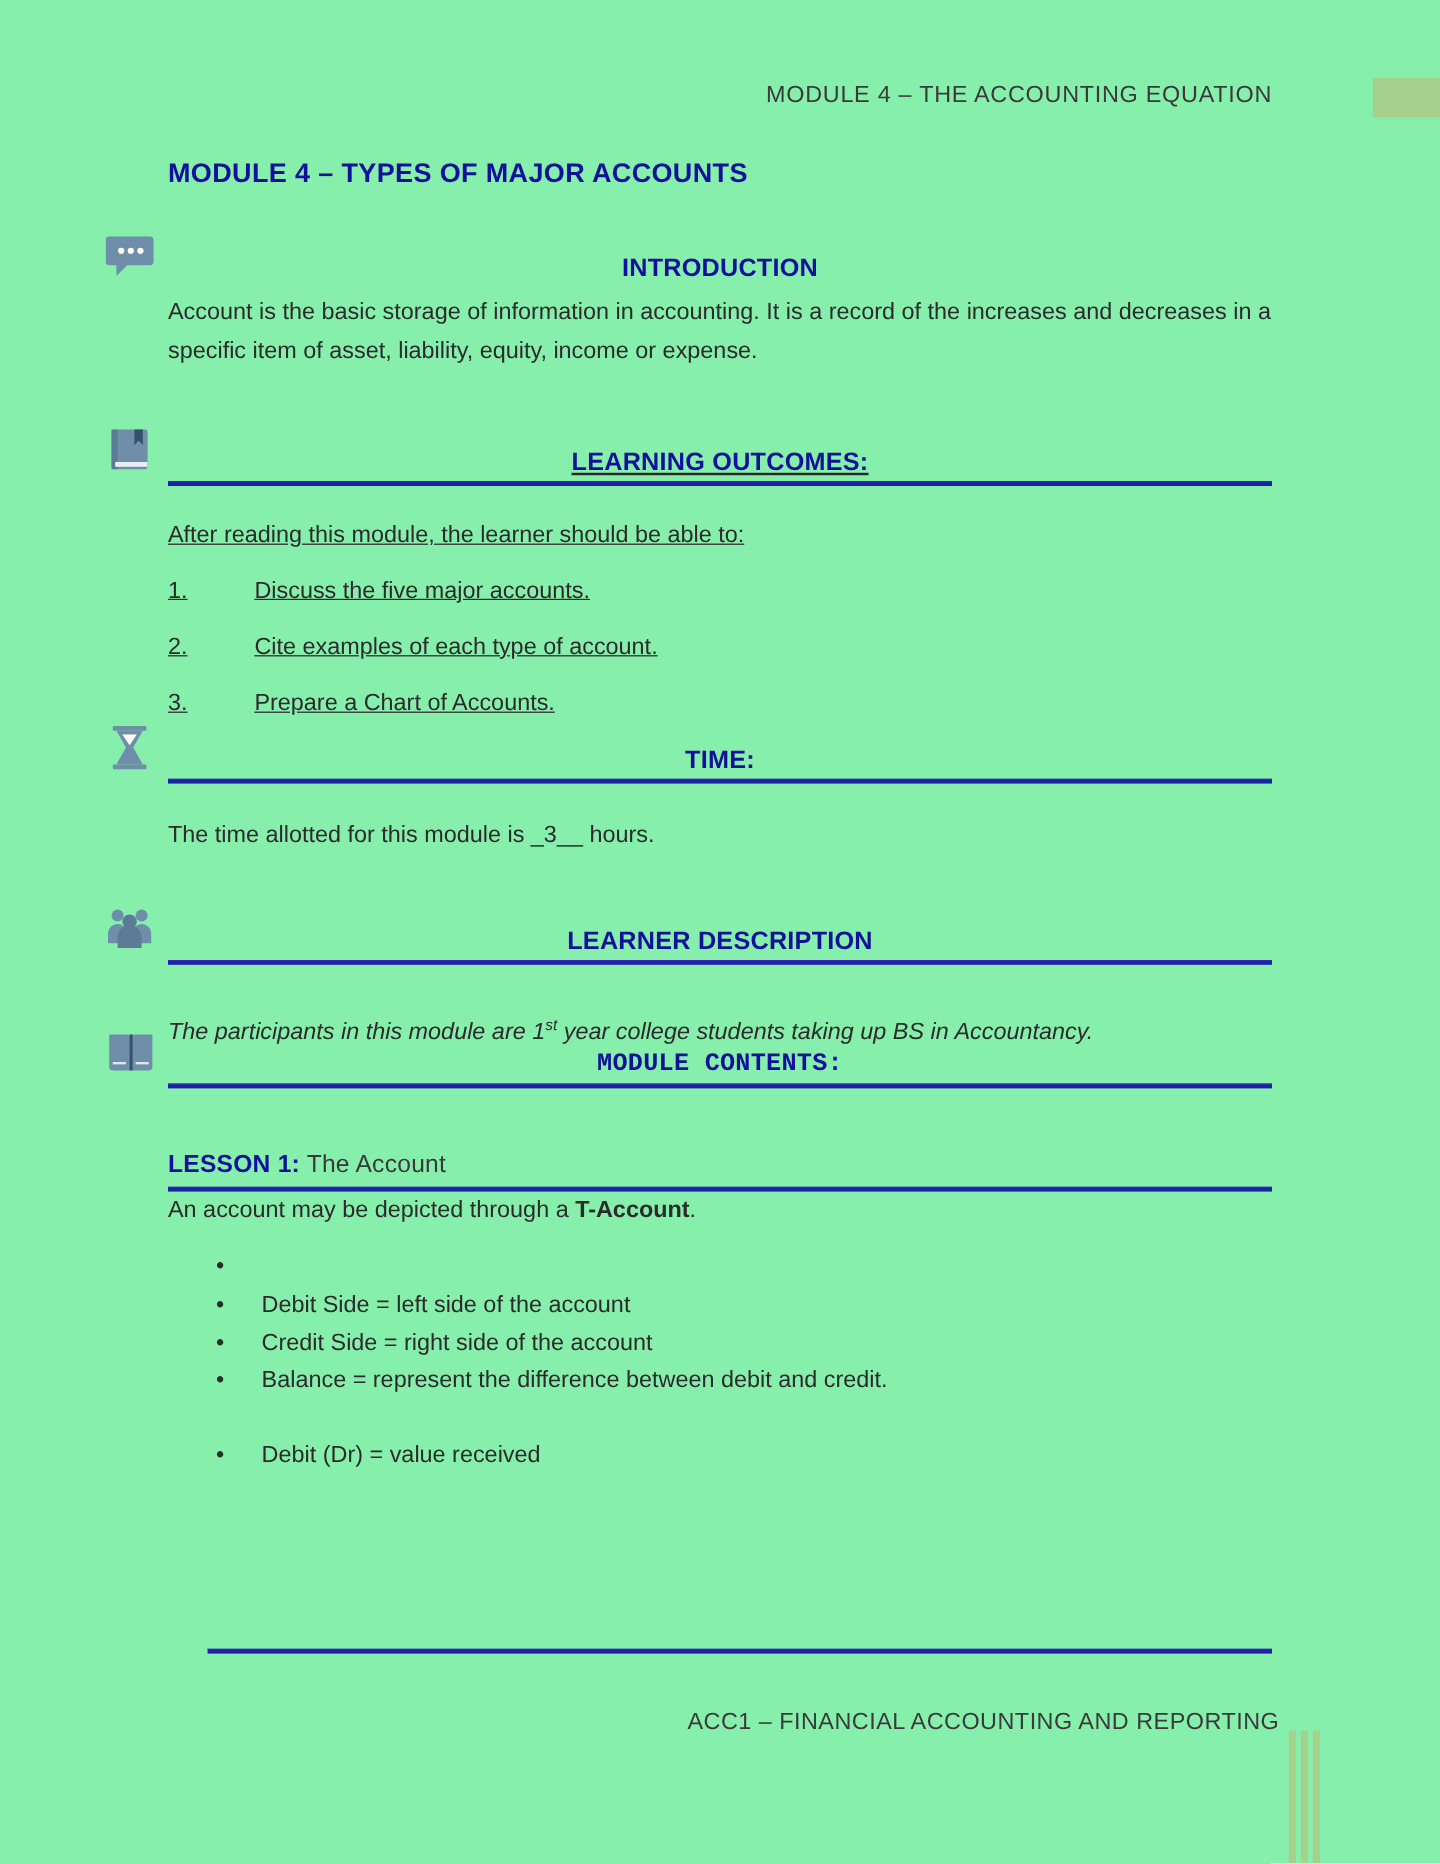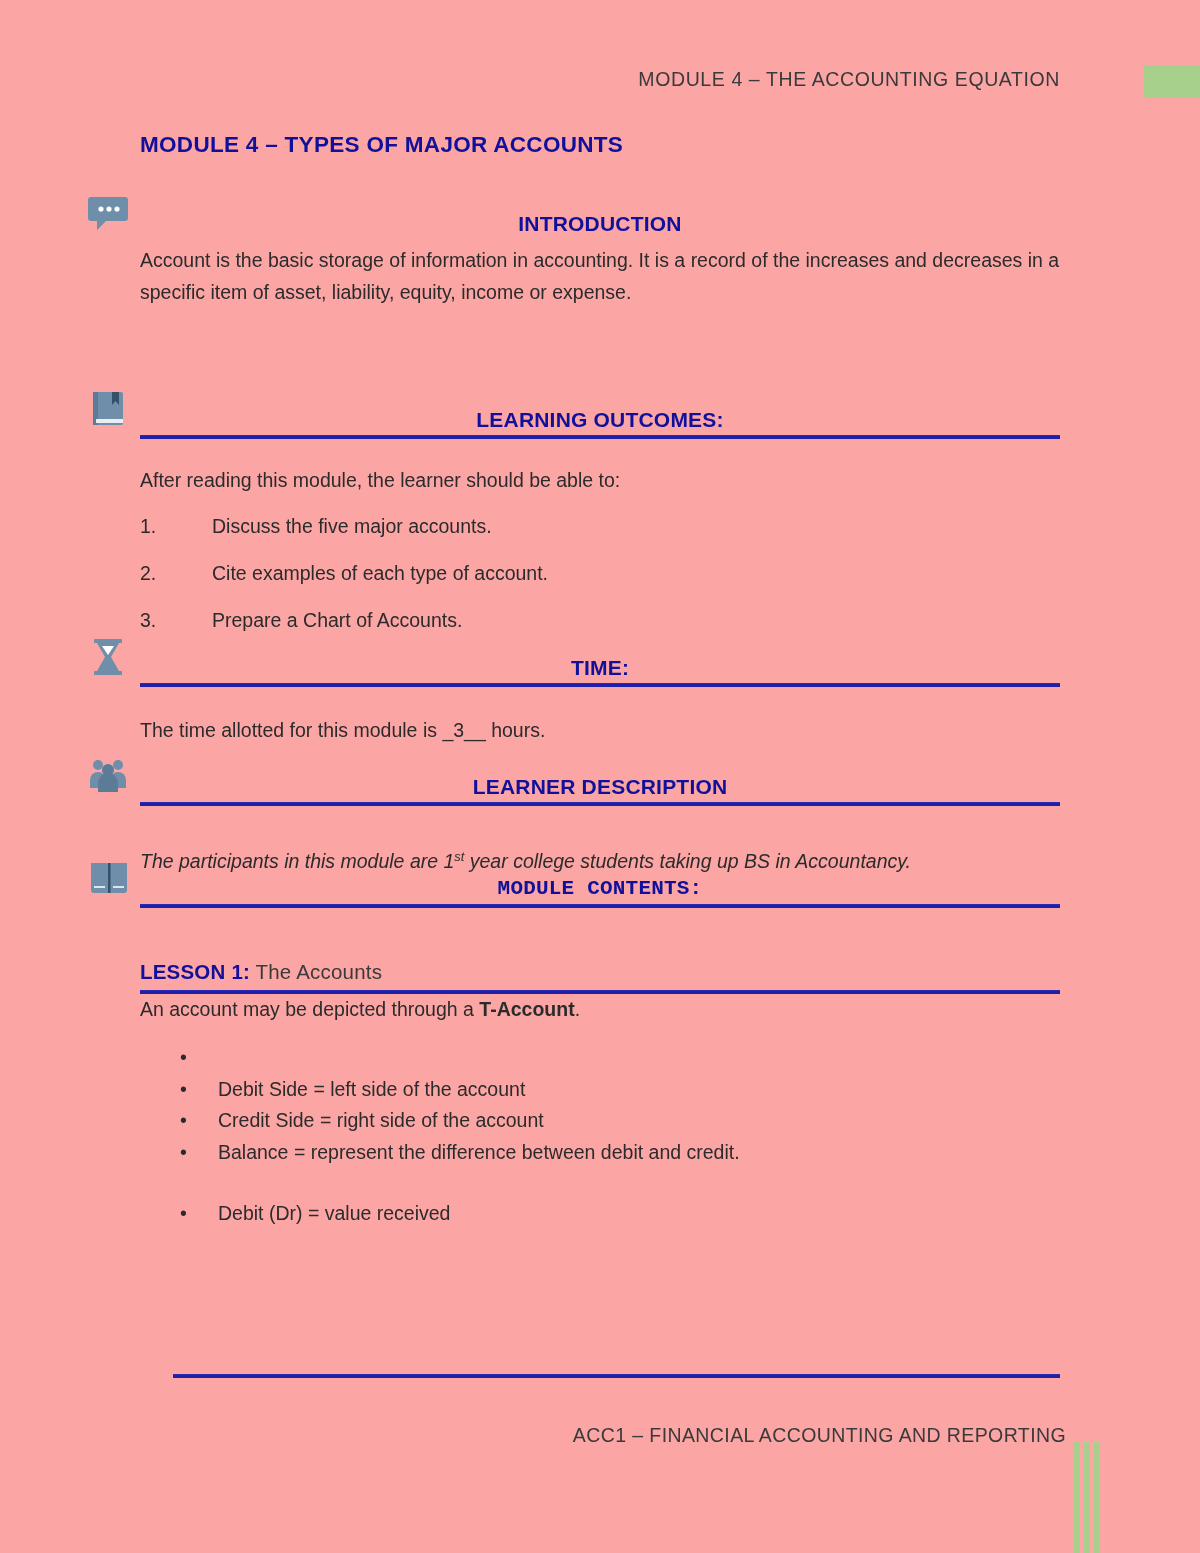--- a/index.html
+++ b/index.html
@@ -8,21 +8,21 @@
     background: #ffffff;
   }
   body {
     font-family: "Liberation Sans", sans-serif;
     color: #262626;
   }
   .page {
     position: relative;
     width: 1200px;
     height: 1553px;
-    background: #fca5a5;
+    background: #86efac;
     overflow: hidden;
   }
 
   
   .green-block {
     position: absolute;
     top: 65px;
     right: 0px;
     width: 56px;
     height: 33px;
@@ -203,21 +203,21 @@
             <circle cx="13" cy="16" r="2.6" fill="#ffffff"></circle>
             <circle cx="21" cy="16" r="2.6" fill="#ffffff"></circle>
             <circle cx="29" cy="16" r="2.6" fill="#ffffff"></circle>
           </svg>
         </span>
         <span class="sec-title">INTRODUCTION</span>
       </div>
       <p class="para intro-text">Account is the basic storage of information in accounting. It is a record of the increases and decreases in a specific item of asset, liability, equity, income or expense.</p>
     </div>
 
-    <div class="section" style="margin-top:100px;">
+    <div class="section" style="margin-top:66px;text-decoration:underline;">
       <div class="sec-head">
         <span class="sec-icon">
           <svg width="44" height="40" viewBox="0 0 44 40">
             <rect x="5" y="3" width="30" height="33" rx="2" fill="#6f8eaa"></rect>
             <rect x="5" y="3" width="5" height="33" fill="#5b7b97"></rect>
             <rect x="8" y="30" width="27" height="4" fill="#e8eef4"></rect>
             <path d="M24 3 h7 v13 l-3.5 -4 l-3.5 4 z" fill="#35506b"></path>
           </svg>
         </span>
         <span class="sec-title">LEARNING OUTCOMES:</span>
@@ -249,21 +249,21 @@
             <path d="M9 6 h22 l-8 14 l8 14 h-22 l8 -14 z" fill="#6f8eaa"></path>
             <path d="M14 9 h12 l-6 9 z" fill="#ffffff"></path>
           </svg>
         </span>
         <span class="sec-title">TIME:</span>
       </div>
       <div class="rule"></div>
       <p class="para" style="margin-top:28px;">The time allotted for this module is _3__ hours.</p>
     </div>
 
-    <div class="section" style="margin-top:28px;">
+    <div class="section" style="margin-top:60px;">
       <div class="sec-head">
         <span class="sec-icon">
           <svg width="44" height="40" viewBox="0 0 44 40">
             <circle cx="10" cy="9" r="5" fill="#6f8eaa"></circle>
             <path d="M2 32 v-8 a8 8 0 0 1 16 0 v8 z" fill="#6f8eaa"></path>
             <circle cx="30" cy="9" r="5" fill="#6f8eaa"></circle>
             <path d="M22 32 v-8 a8 8 0 0 1 16 0 v8 z" fill="#6f8eaa"></path>
             <circle cx="20" cy="14" r="6" fill="#5b7b97"></circle>
             <path d="M10 36 v-9 a10 10 0 0 1 20 0 v9 z" fill="#5b7b97"></path>
           </svg>
@@ -284,21 +284,21 @@
             <rect x="6" y="28" width="11" height="2" fill="#dde6ee"></rect>
             <rect x="25" y="28" width="11" height="2" fill="#dde6ee"></rect>
           </svg>
         </span>
         <span class="sec-title">MODULE CONTENTS:</span>
       </div>
       <div class="rule"></div>
     </div>
 
     <div class="section" style="margin-top:52px;">
-      <div class="lesson-head"><b>LESSON 1:</b><span> The Accounts</span></div>
+      <div class="lesson-head"><b>LESSON 1:</b><span> The Account</span></div>
       <div class="rule" style="margin-top:6px;"></div>
 
       <p class="para" style=""><span>An account may be depicted through a </span><b>T-Account</b><span>.</span></p>
 
       <ul class="bullets">
         <li>
           <span class="dot">•</span>
         </li>
         <li>
           <span class="dot">•</span>

